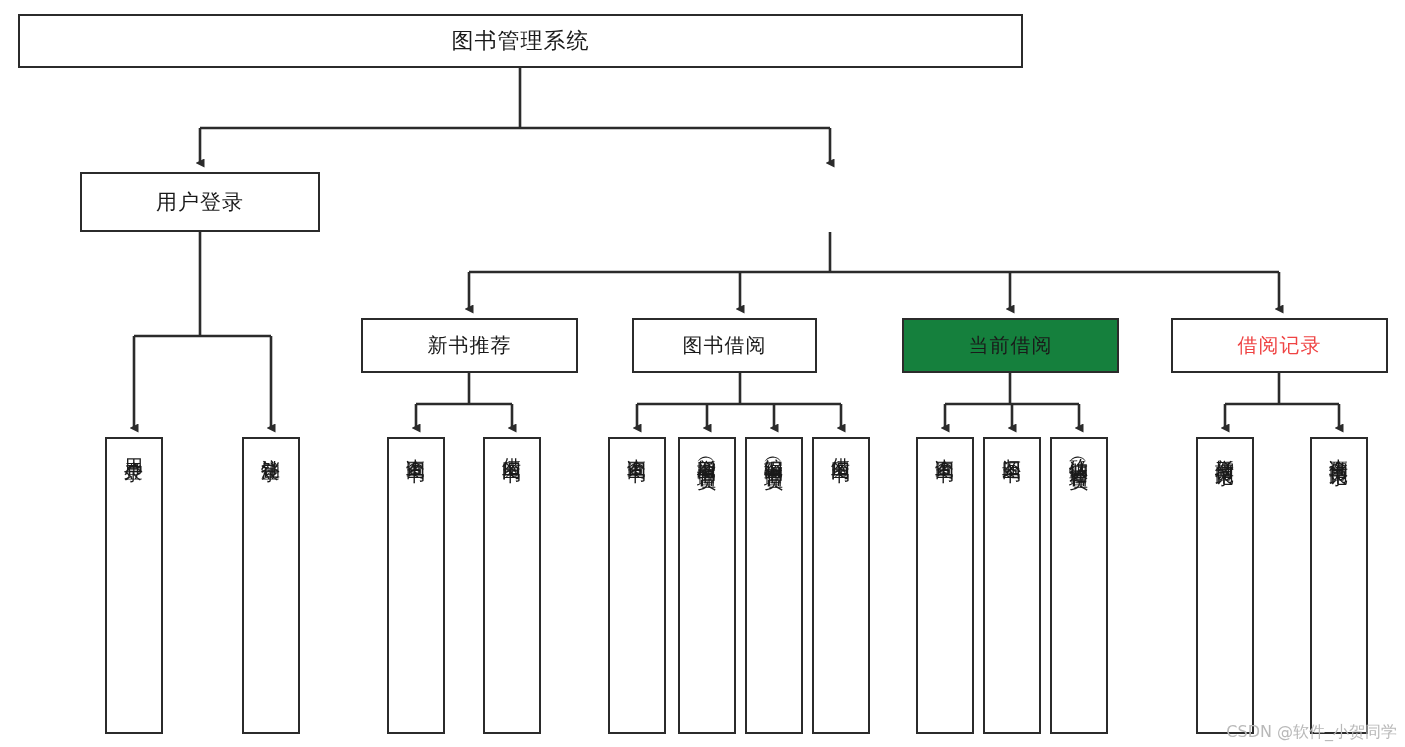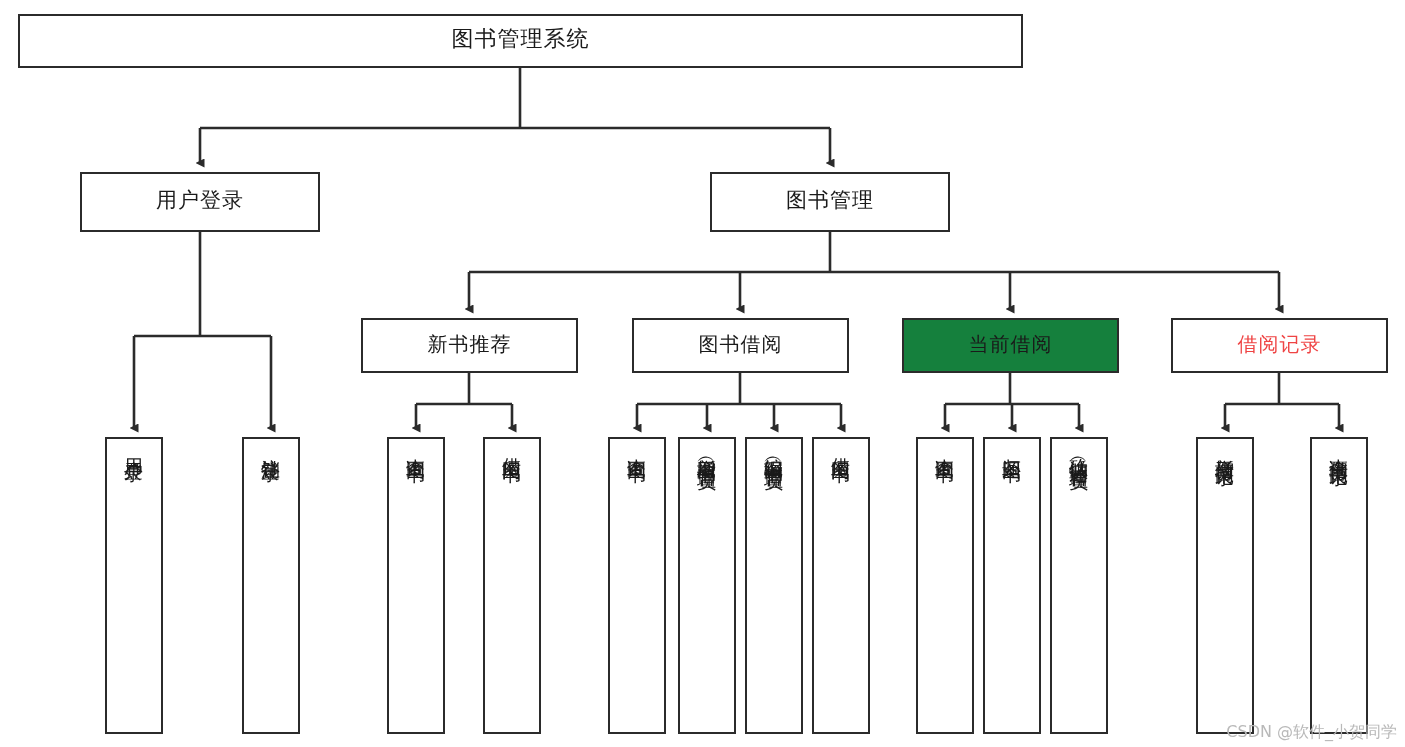--- a/index.html
+++ b/index.html
@@ -36,21 +36,20 @@
     z-index: 2;
   }
   .node .label {
     display: block;
     text-align: center;
     line-height: 1.05;
     letter-spacing: 1px;
   }
   .node.horiz .label {
     writing-mode: horizontal-tb;
-    font-family: Liberation Mono, monospace;
   }
   .node.vert {
     align-items: flex-start;
     justify-content: center;
     padding-top: 4px;
   }
   .node.vert .label {
     writing-mode: vertical-rl;
     text-orientation: upright;
     letter-spacing: 2px;
@@ -127,28 +126,25 @@
     </g>
   </svg>
 
   <div class="node root horiz" style="left: 18px; top: 14px; width: 1005px; height: 54px; border-color: rgb(43, 43, 43); background: rgb(255, 255, 255); color: rgb(26, 26, 26);">
     <span class="label">图书管理系统</span>
   </div>
 
   <div class="node l2 horiz" style="left: 80px; top: 172px; width: 240px; height: 60px; border-color: rgb(43, 43, 43); background: rgb(255, 255, 255); color: rgb(26, 26, 26);">
     <span class="label">用户登录</span>
   </div>
-  <div class="node l2 horiz" style="left: 710px; top: 172px; width: 240px; height: 60px; border-color: rgb(43, 43, 43); background: rgb(255, 255, 255); color: rgb(26, 26, 26);">
-    <span class="label">图书管理</span>
-  </div>
 
   <div class="node l3 horiz" style="left: 361px; top: 318px; width: 217px; height: 55px; border-color: rgb(43, 43, 43); background: rgb(255, 255, 255); color: rgb(26, 26, 26);">
     <span class="label">新书推荐</span>
   </div>
-  <div class="node l3 horiz" style="left: 632px; top: 318px; width: 217px; height: 55px; border-color: rgb(43, 43, 43); background: rgb(255, 255, 255); color: rgb(26, 26, 26);">
+  <div class="node l3 horiz" style="left: 632px; top: 318px; width: 185px; height: 55px; border-color: rgb(43, 43, 43); background: rgb(255, 255, 255); color: rgb(26, 26, 26);">
     <span class="label">图书借阅</span>
   </div>
   <div class="node l3 horiz" style="left: 902px; top: 318px; width: 217px; height: 55px; border-color: rgb(43, 43, 43); background: #15803d; color: rgb(26, 26, 26);">
     <span class="label">当前借阅</span>
   </div>
   <div class="node l3 horiz" style="left: 1171px; top: 318px; width: 217px; height: 55px; border-color: rgb(43, 43, 43); background: rgb(255, 255, 255); color: #ef4444;">
     <span class="label">借阅记录</span>
   </div>
 
   <div class="node leaf vert" style="left: 105px; top: 437px; width: 58px; height: 297px; border-color: rgb(43, 43, 43); background: rgb(255, 255, 255); color: rgb(26, 26, 26);">

